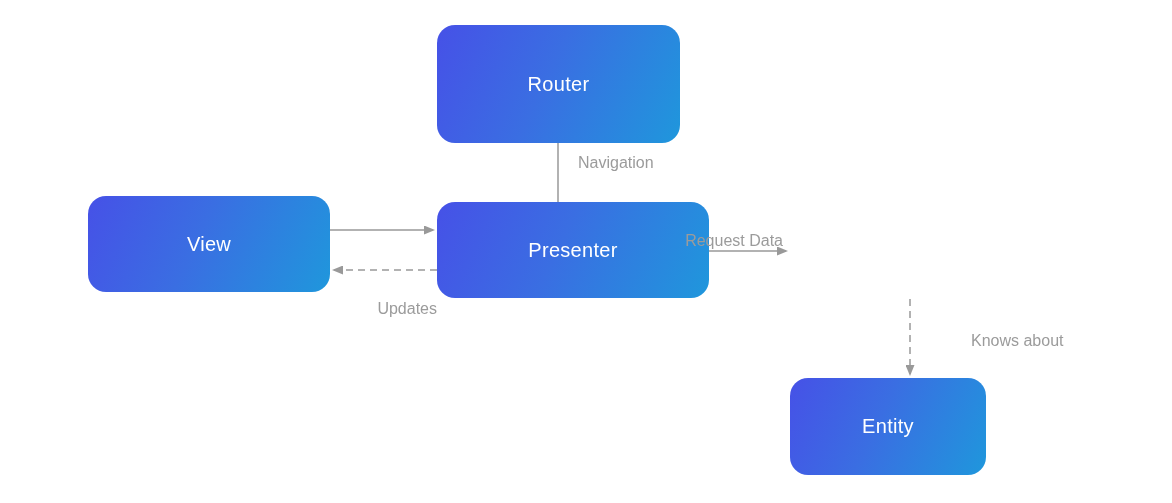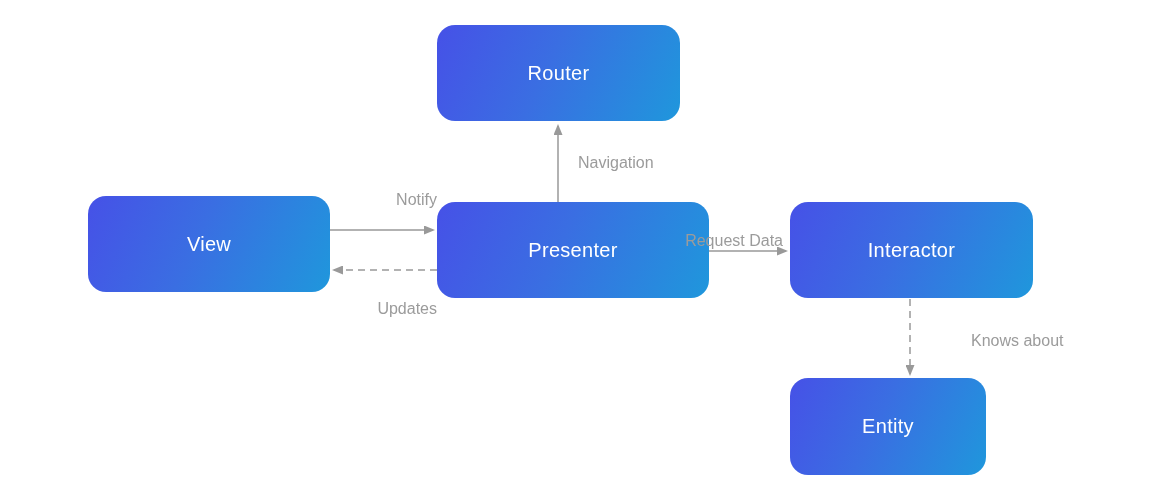--- a/index.html
+++ b/index.html
@@ -27,21 +27,21 @@
     position: absolute;
     display: flex;
     align-items: center;
     justify-content: center;
     border-radius: 18px;
     background: linear-gradient(115deg, #4651e7 0%, #3a6ee2 45%, #1f97dc 100%);
     color: #ffffff;
     font-size: 20px;
     letter-spacing: 0.3px;
   }
-  #node-router     { left: 437px; top:  25px; width: 243px; height: 96px; }
+  #node-router     { left: 437px; top:  25px; width: 243px; height: 118px; }
   #node-view       { left:  88px; top: 196px; width: 242px; height: 96px; }
   #node-presenter  { left: 437px; top: 202px; width: 272px; height: 96px; }
   #node-interactor { left: 790px; top: 202px; width: 243px; height: 96px; }
   #node-entity     { left: 790px; top: 378px; width: 196px; height: 97px; }
   .edge-label {
     position: absolute;
     color: #9b9b9b;
     font-size: 16px;
     line-height: 23px;
     text-align: right;
@@ -81,29 +81,25 @@
   </div>
 
   <div class="node" id="node-view">
     <span>View</span>
   </div>
 
   <div class="node" id="node-presenter">
     <span>Presenter</span>
   </div>
 
-  <div class="node" id="node-interactor">
-    <span>Interactor</span>
-  </div>
 
   <div class="node" id="node-entity">
     <span>Entity</span>
   </div>
 
-  <div class="edge-label" id="label-notify">Notify</div>
 
   <div class="edge-label" id="label-updates">Updates</div>
 
   <div class="edge-label" id="label-navigation">Navigation</div>
 
   <div class="edge-label" id="label-request-data">Request Data</div>
 
   <div class="edge-label" id="label-knows-about">Knows about</div>
 
 </div>

